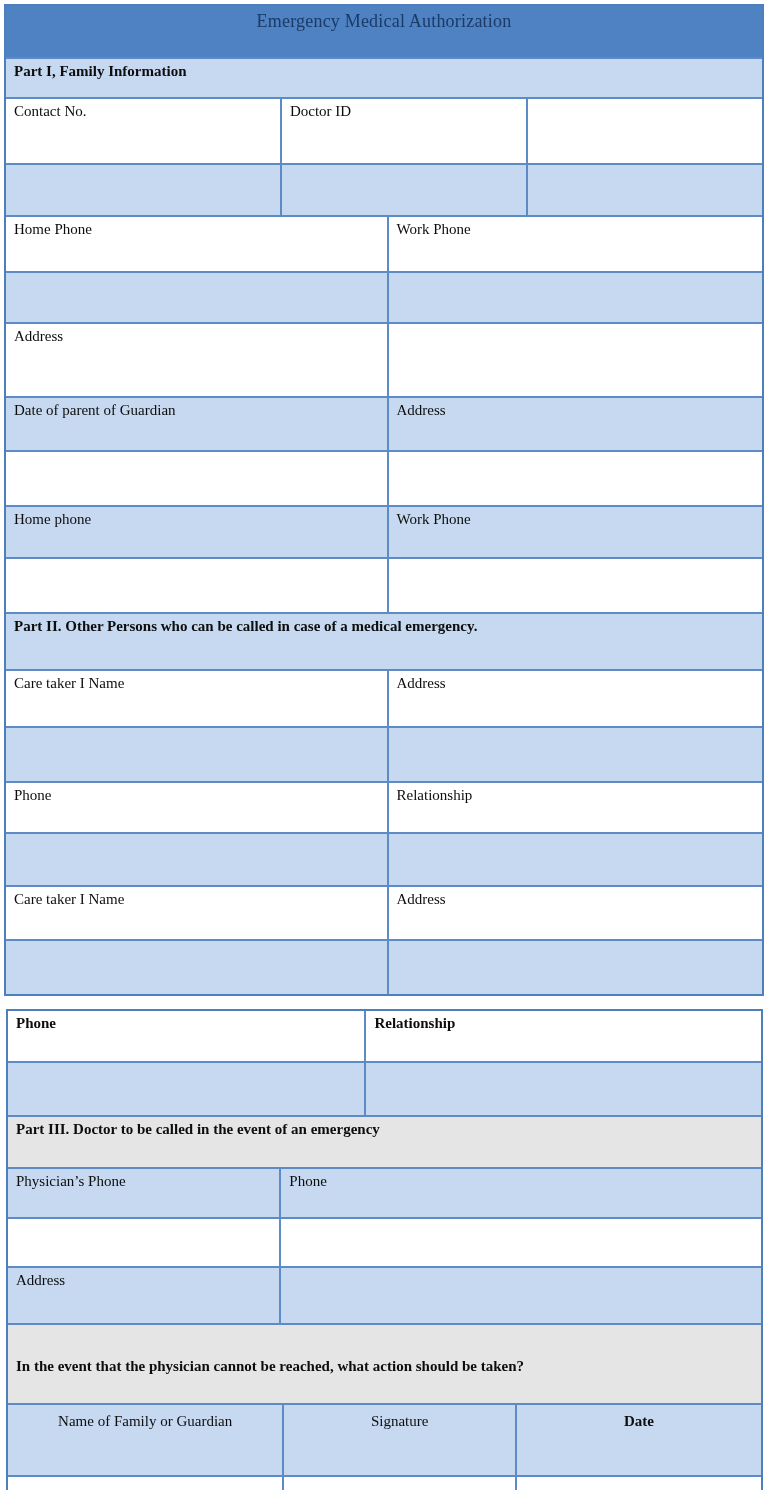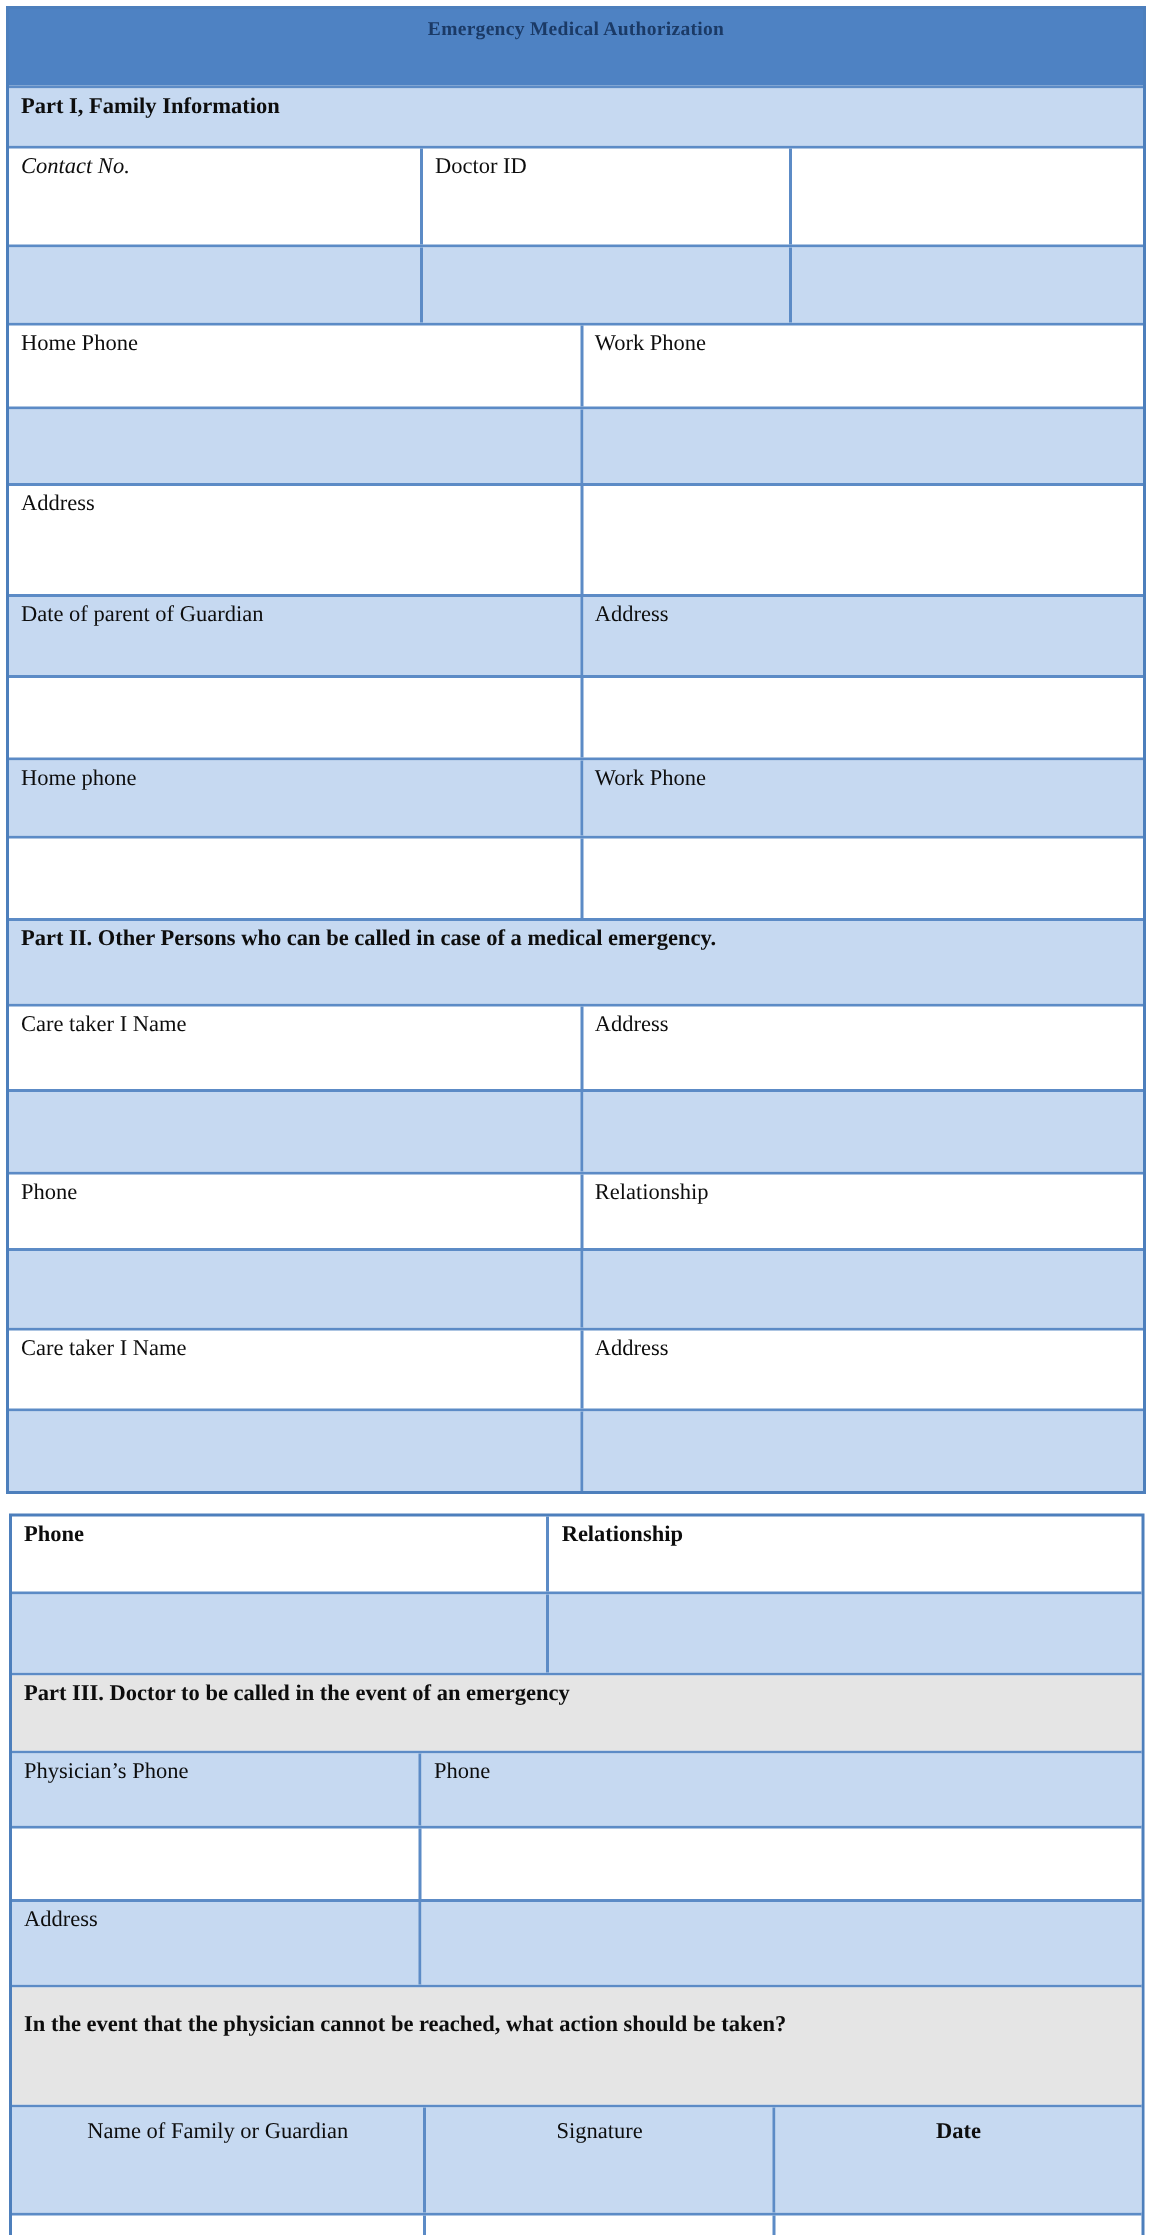--- a/index.html
+++ b/index.html
@@ -24,33 +24,33 @@
   .c{border-right:2px solid var(--bd);box-sizing:border-box;
      padding:3px 8px;font-size:15px;line-height:1.25;overflow:hidden;}
   .r > .c:last-child{border-right:none;}
   .blue{background:var(--cell-blue);}
   .bold{font-weight:bold;}
   .titlebar{
     background:var(--bar-blue);height:51px;box-sizing:border-box;
     text-align:center;padding-top:5px;
   }
   .titlebar .t{
-    font-size:13px;font-weight:bold;color:var(--title-ink);
+    font-size:18px;font-weight:normal;color:var(--title-ink);
     letter-spacing:.2px;
   }
   .sechead{background:var(--cell-blue);font-weight:bold;width:100%;}
   .whitehead{background:#e5e5e5;font-weight:bold;width:100%;}
   
-  .w3a1{width:36.5%;font-style:italic;} .w3a2{width:32.5%;} .w3a3{flex:1;}
+  .w3a1{width:36.5%;} .w3a2{width:32.5%;} .w3a3{flex:1;}
   .w2a1{width:50.6%;} .w2a2{flex:1;}
   .w2b1{width:47.6%;} .w2b2{flex:1;}
   .w2c1{width:36.3%;} .w2c2{flex:1;}
   .w3b1{width:36.7%;} .w3b2{width:30.9%;} .w3b3{flex:1;font-weight:bold;}
   .ctr{text-align:center;padding-top:7px;}
-  .question{padding-top:16px;}
+  .question{padding-top:32px;}
 </style>
 </head>
 <body>
 
 <div class="tbl tbl1">
 
   <div class="r titlebar" style="height:51px">
     <div class="t" style="width:100%">Emergency Medical Authorization</div>
   </div>
 

